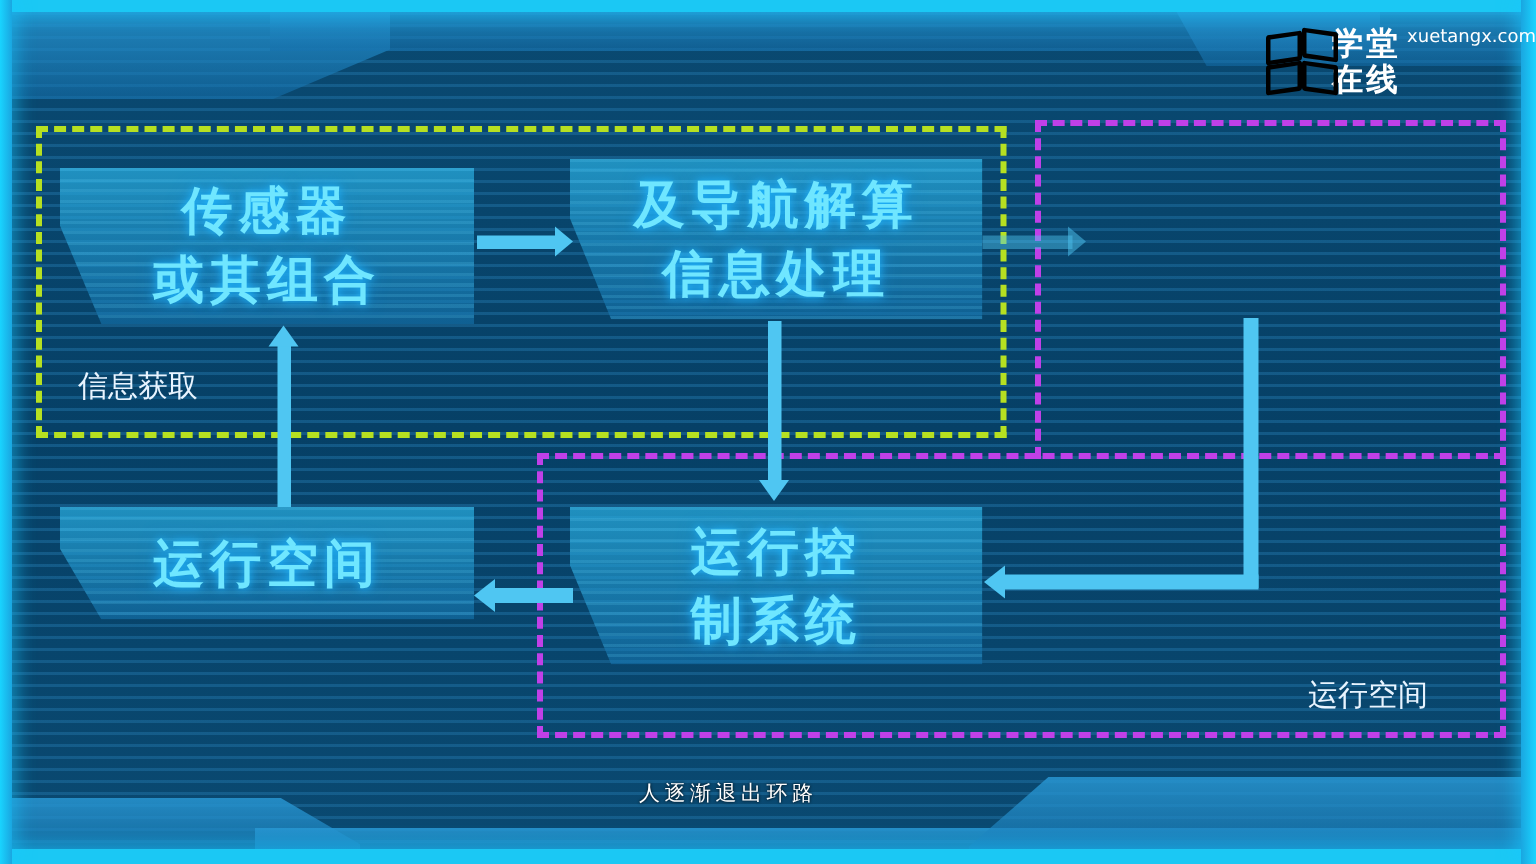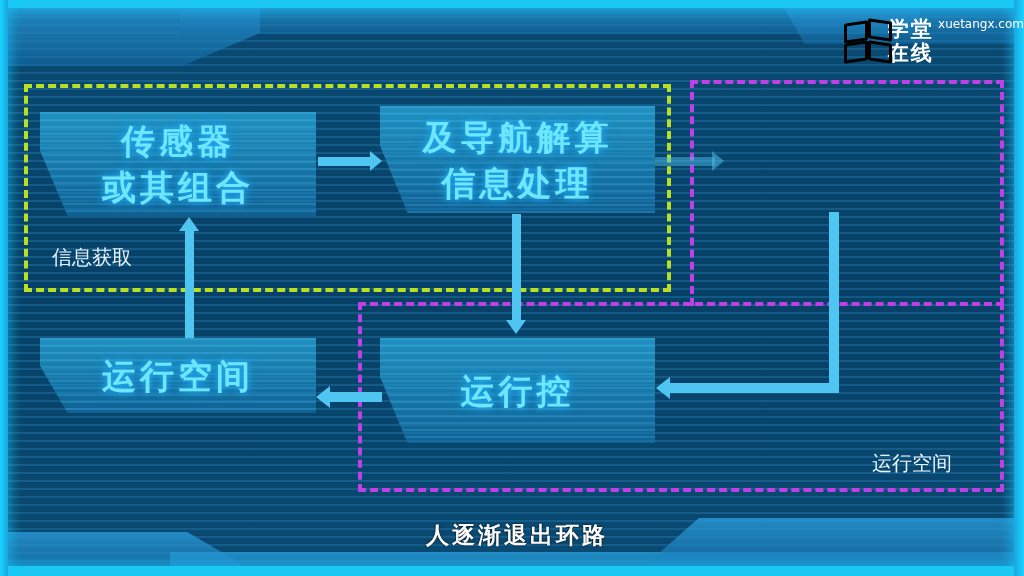--- a/index.html
+++ b/index.html
@@ -54,21 +54,21 @@
   .box-label { display:block; line-height:46px; font-size:34px; }
   .b-sensor { left:40px; top:112px; width:276px; height:104px; }
   .b-proc { left:380px; top:106px; width:275px; height:107px; }
   .b-driver { left:715px; top:106px; width:276px; height:105px; }
   .b-space { left:40px; top:338px; width:276px; height:75px; }
   .b-ctrl { left:380px; top:338px; width:275px; height:105px;justify-content:center; }
 
   
   .line { position:absolute; background:#4fc6f2; }
   .arrowhead { position:absolute; width:0; height:0; }
-  .subtitle { position:absolute; left:426px; top:520px; color:#ffffff; font-size:23px; letter-spacing:3px; text-shadow:0 0 2px #000;font-weight:bold; }
+  .subtitle { position:absolute; left:426px; top:520px; color:#ffffff; font-size:14px; letter-spacing:3px; text-shadow:0 0 2px #000; }
 </style>
 </head>
 <body>
 
 <div class="stage">
 
   <div class="band band-tl"></div>
   <div class="band band-tm"></div>
   <div class="band band-tr"></div>
   <div class="band band-bl"></div>
@@ -130,17 +130,18 @@
     </div>
   </div>
   <div class="box b-space">
     <div>
       <span class="box-label">运行空间</span>
     </div>
   </div>
   <div class="box b-ctrl">
     <div>
       <span class="box-label">运行控</span>
+      <span class="box-label">制系统</span>
     </div>
   </div>
 
   <div class="subtitle">人逐渐退出环路</div>
 </div>
 
 </body></html>

